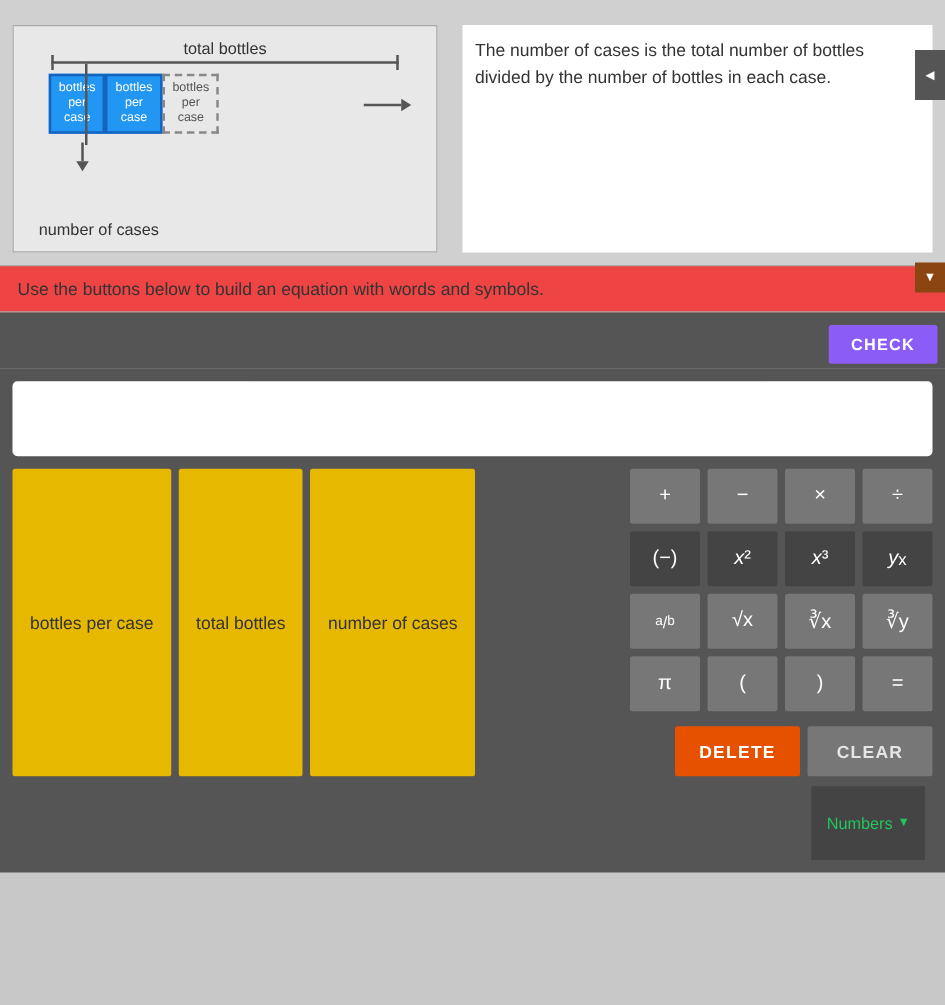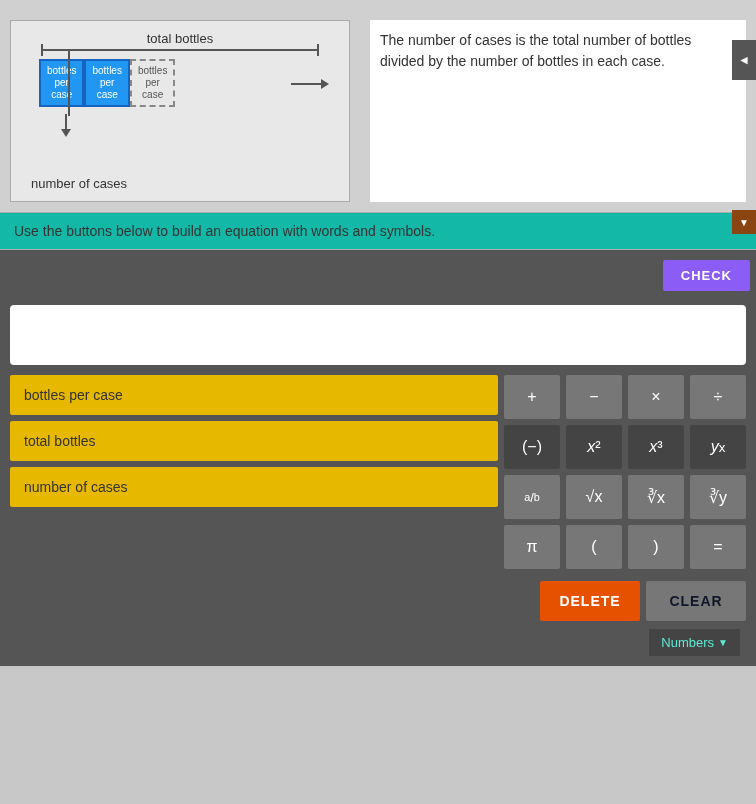--- a/index.html
+++ b/index.html
@@ -201,21 +201,21 @@
       cursor: pointer;
     }
     .down-arrow-btn::after {
       content: '▼';
       color: white;
       font-size: 10px;
     }
 
     
     .instruction-bar {
-      background: #14b8a6;
+      background: #ef4444;
       padding: 10px 14px;
       font-size: 14px;
       color: #333;
       border-top: 1px solid #aaa;
       border-bottom: 1px solid #aaa;
     }
 
     
     .calc-section {
       background: #555;
@@ -234,21 +234,21 @@
 
     
     .button-area {
       display: flex;
       gap: 6px;
     }
 
     
     .word-buttons {
       display: flex;
-      flex-direction: column;
+      flex-direction: row;
       gap: 6px;
       flex: 1;
     }
 
     .word-btn {
       background: #e6b800;
       color: #333;
       border: none;
       padding: 12px 14px;
       font-size: 14px;
@@ -304,36 +304,36 @@
       flex: 1;
       font-size: 14px;
       font-weight: bold;
       cursor: pointer;
       border-radius: 2px;
       letter-spacing: 1px;
     }
 
     .clear-btn {
       background: #777;
-      color: #0f172a;
+      color: #e5e5e5;
       border: none;
       padding: 12px;
       flex: 1;
       font-size: 14px;
       font-weight: bold;
       cursor: pointer;
       border-radius: 2px;
       letter-spacing: 1px;
     }
 
     
     .numbers-tab {
       background: #444;
-      color: #5eead4;
-      padding: 6px 12px;
+      color: #22c55e;
+      padding: 22px 12px;
       font-size: 13px;
       display: inline-flex;
       align-items: center;
       gap: 4px;
       cursor: pointer;
       margin-top: 4px;
       float: right;
       margin-right: 6px;
     }
     .numbers-tab::after {

